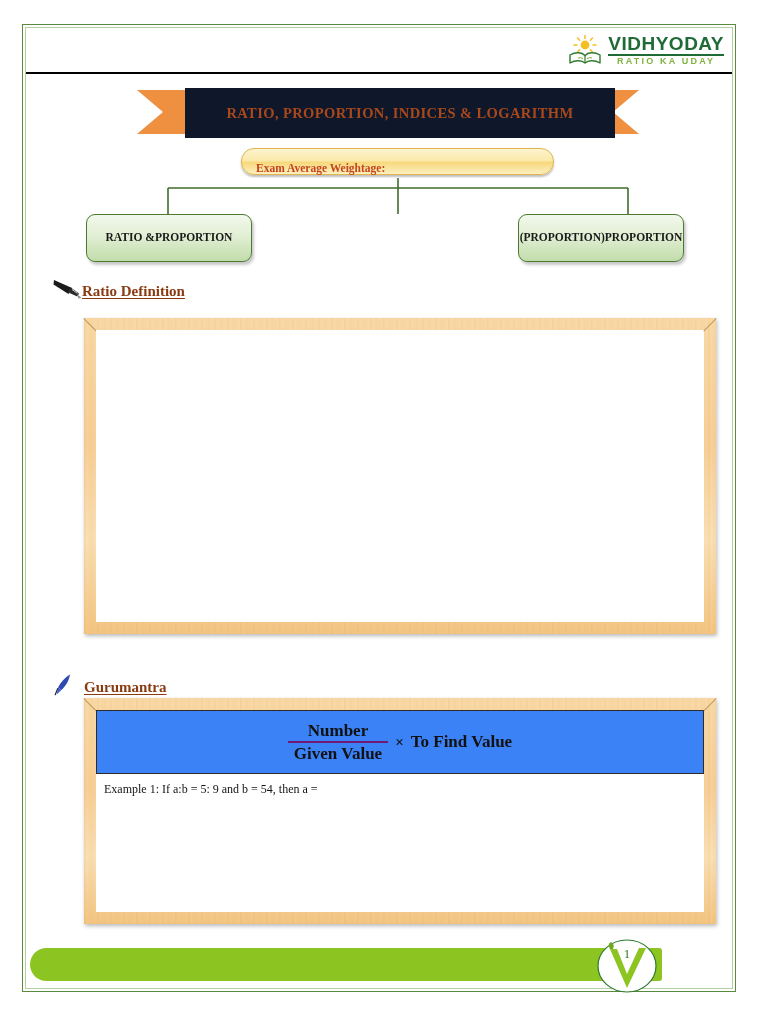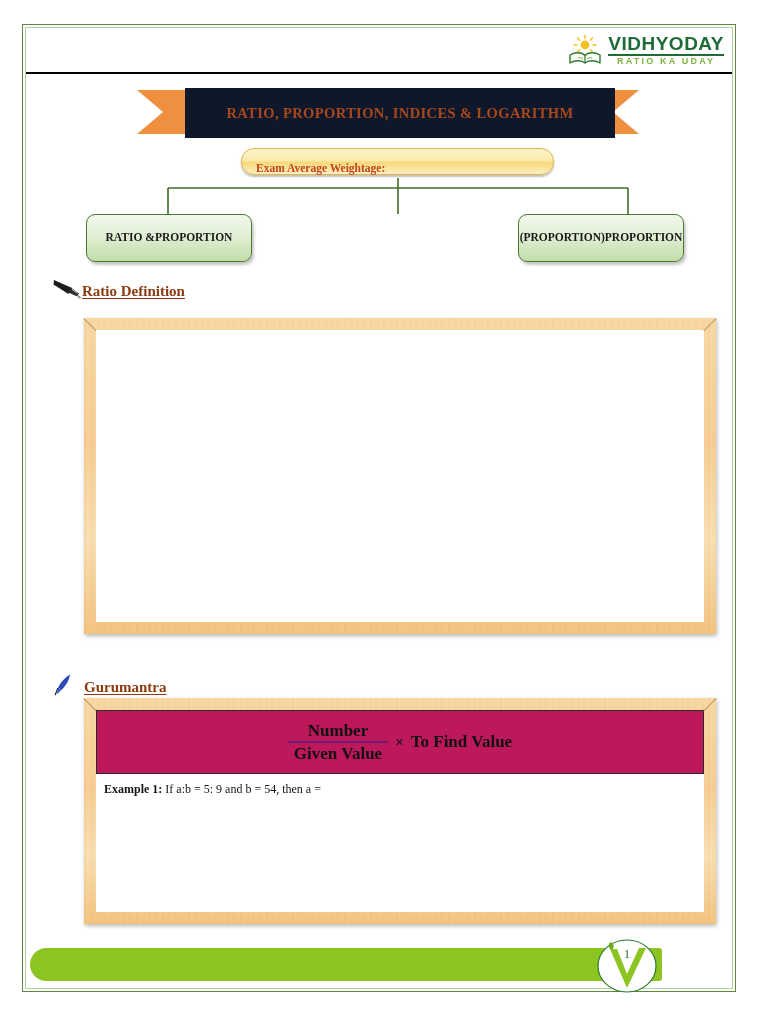--- a/index.html
+++ b/index.html
@@ -221,21 +221,21 @@
   
   .formula-box {
     position: absolute;
     left: 0; top: 0;
     width: 100%;
     height: 64px;
     border: 1px solid #2b2b2b;
     display: flex;
     align-items: center;
     justify-content: center;
-    background: #be185d;
+    background: #3b82f6;
   }
   .formula {
     display: flex;
     align-items: center;
     gap: 7px;
     font-family: "Liberation Serif", serif;
     font-weight: bold;
     font-size: 17px;
     color: #111111;
   }
@@ -251,21 +251,21 @@
 
   .example-line {
     position: absolute;
     left: 8px;
     top: 72px;
     font-family: "Liberation Serif", serif;
     font-size: 12px;
     color: #141414;
     white-space: nowrap;
   }
-  .example-line b { font-weight: bold; }
+  .example-line b { font-weight: normal; }
 
   
   .footer-bar {
     position: absolute;
     left: 30px; top: 948px;
     width: 632px; height: 33px;
     background: #8cc422;
     border-radius: 17px 3px 3px 17px;
   }
   .footer-badge {

